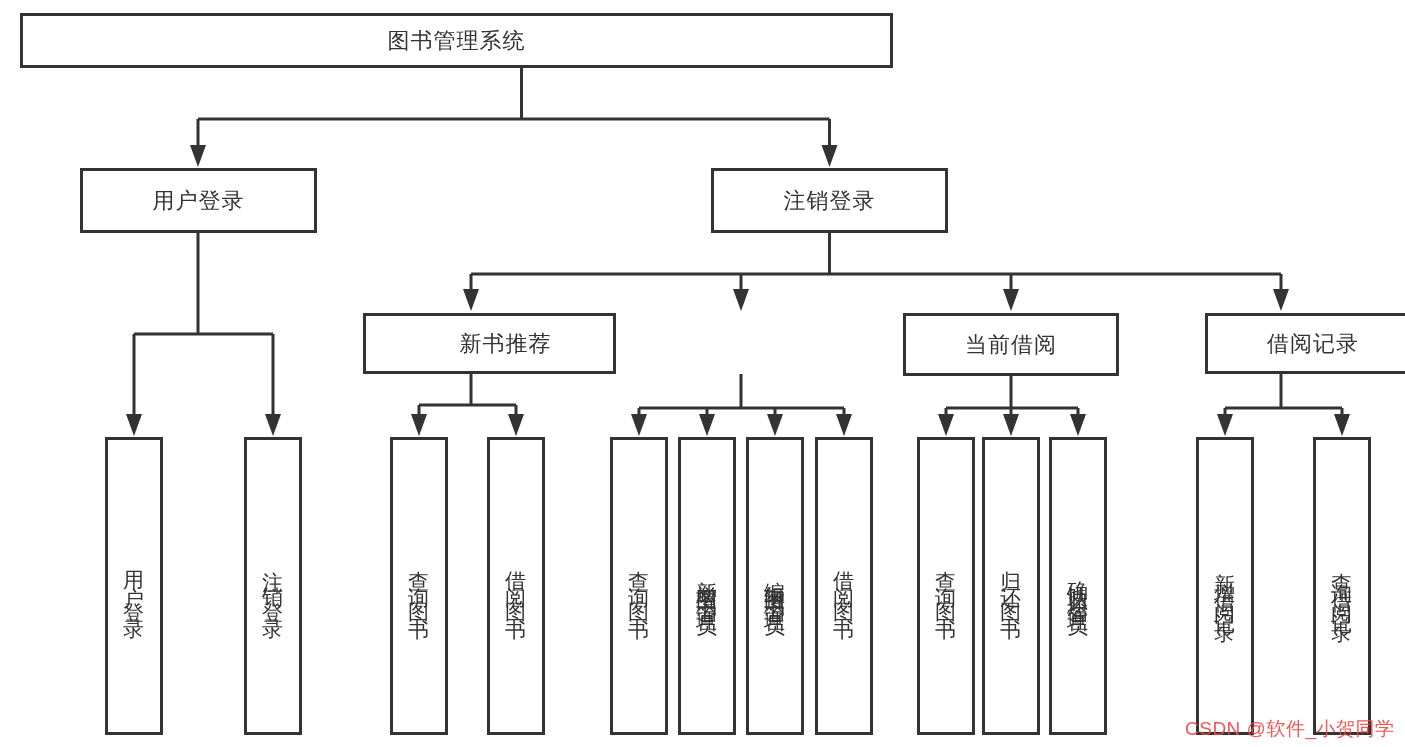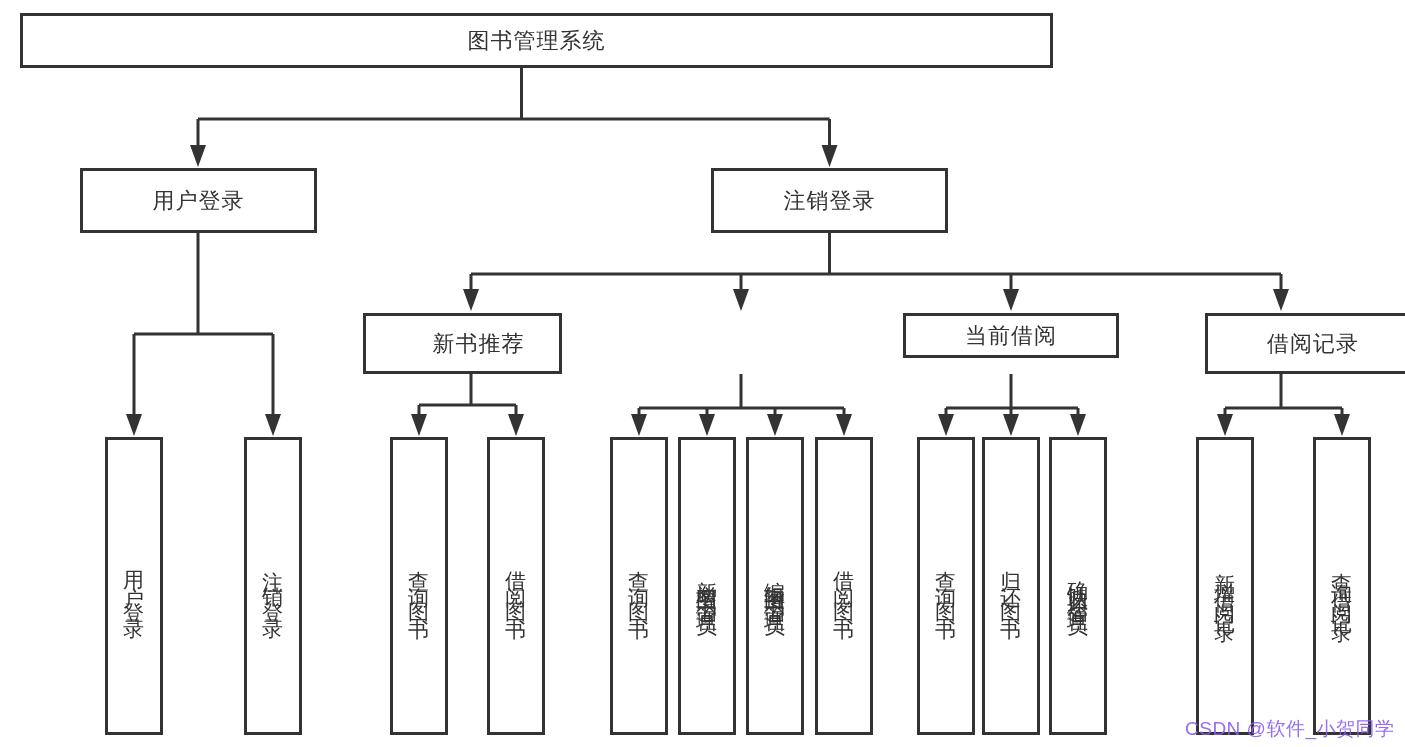--- a/index.html
+++ b/index.html
@@ -31,21 +31,21 @@
     color: #333333;
   }
   .sp-wide span   { letter-spacing: 16px; }
   .sp-mid span    { letter-spacing: 10px; }
   .sp-narrow span { letter-spacing: 5px; }
   #watermark {
     position: absolute;
     left: 1185px;
     top: 716px;
     font-size: 19px;
-    color: #8b5cf6;
+    color: #ef4444;
     opacity: 0.9;
     white-space: nowrap;
     z-index: 5;
     letter-spacing: 0.5px;
   }
 </style>
 </head>
 <body>
 
 <div id="stage">
@@ -83,35 +83,35 @@
       <polygon points="767,414 783,414 775,436"></polygon>
       <polygon points="836,414 852,414 844,436"></polygon>
       <polygon points="938,414 954,414 946,436"></polygon>
       <polygon points="1003,414 1019,414 1011,436"></polygon>
       <polygon points="1070,414 1086,414 1078,436"></polygon>
       <polygon points="1217,414 1233,414 1225,436"></polygon>
       <polygon points="1334,414 1350,414 1342,436"></polygon>
     </g>
   </svg>
 
-  <div class="node h-node" style="left:20px; top:13px; width:1033px; height:55px;">
+  <div class="node h-node" style="left:20px; top:13px; width:873px; height:55px;">
     <span>图书管理系统</span>
   </div>
 
   <div class="node h-node" style="left:80px; top:168px; width:237px; height:65px;">
     <span>用户登录</span>
   </div>
   <div class="node h-node" style="left:711px; top:168px; width:237px; height:65px;">
     <span>注销登录</span>
   </div>
 
-  <div class="node h-node" style="left:363px; top:313px; width:199px; height:61px;padding-left:32px;">
+  <div class="node h-node" style="left:363px; top:313px; width:253px; height:61px;padding-left:32px;">
     <span>新书推荐</span>
   </div>
-  <div class="node h-node" style="left:903px; top:313px; width:216px; height:45px;">
+  <div class="node h-node" style="left:903px; top:313px; width:216px; height:63px;">
     <span>当前借阅</span>
   </div>
   <div class="node h-node" style="left:1205px; top:313px; width:216px; height:61px;">
     <span>借阅记录</span>
   </div>
 
   <div class="node v-node sp-wide" style="left:105px; top:437px; width:58px; height:298px;">
     <span>用户登录</span>
   </div>
   <div class="node v-node sp-wide" style="left:244px; top:437px; width:58px; height:298px;">

